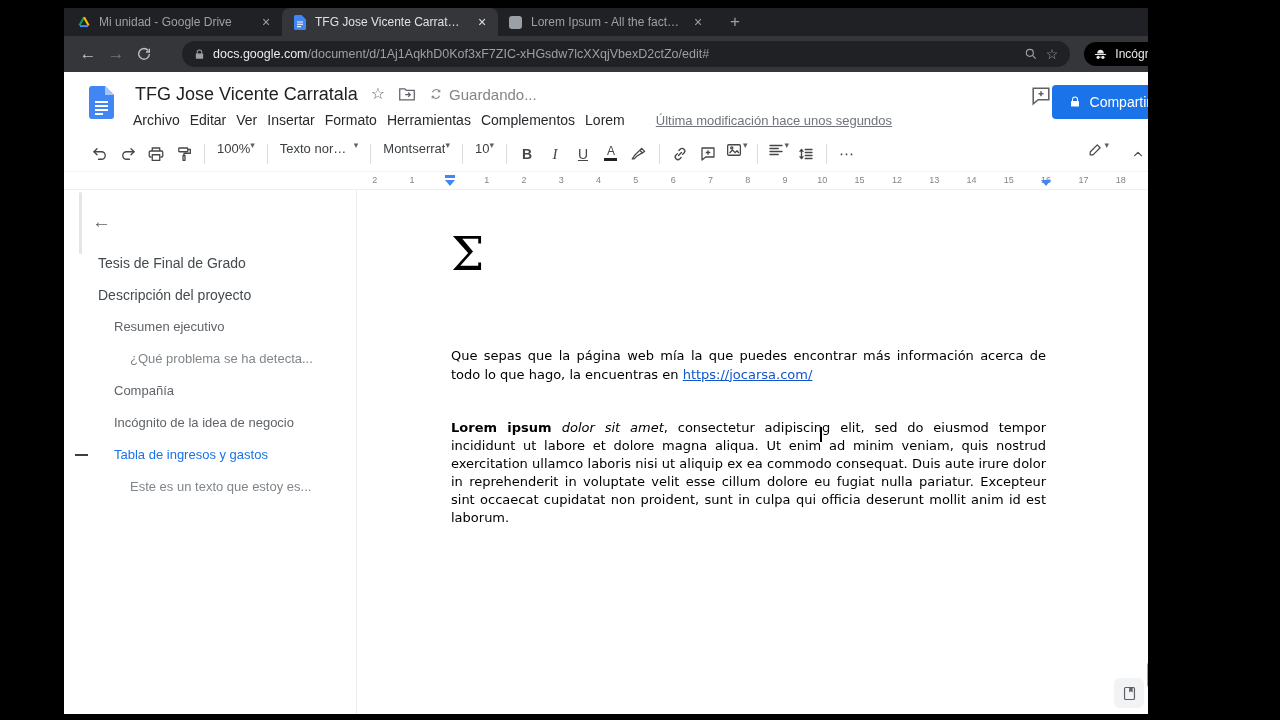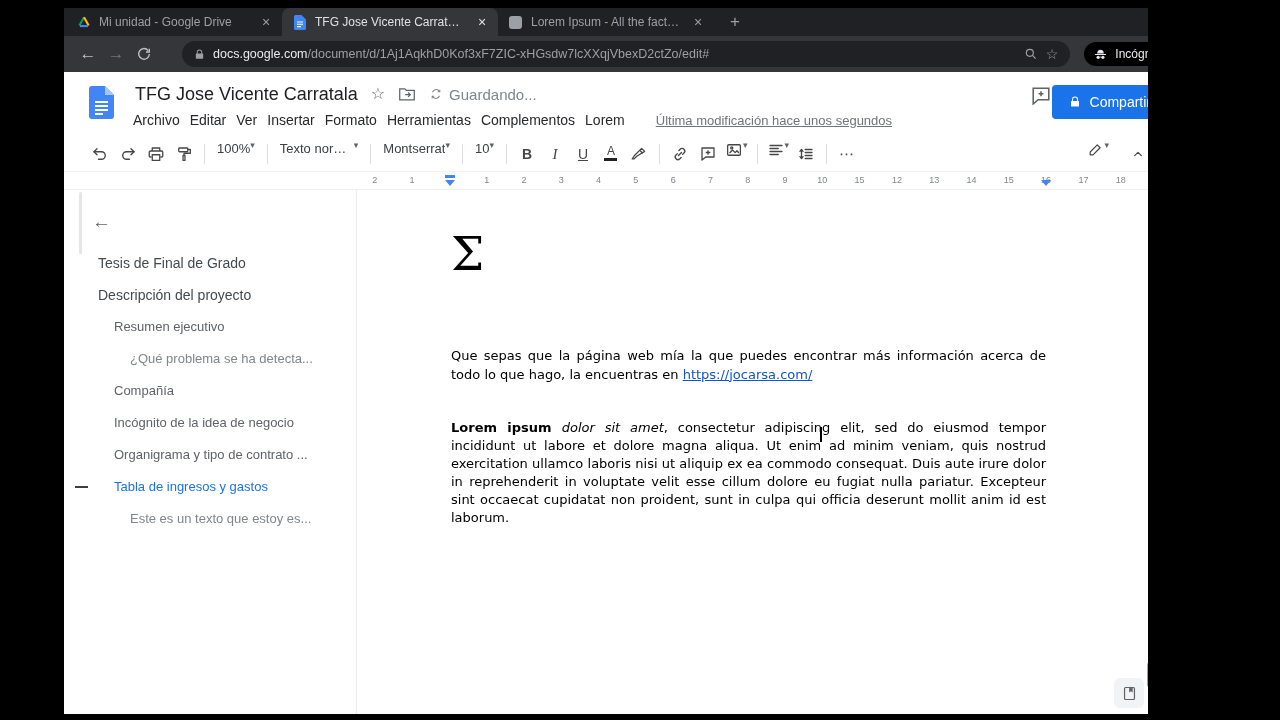--- a/index.html
+++ b/index.html
@@ -409,21 +409,20 @@
           <div class="outline">
             <div class="outline-back">←</div>
             <div class="outline-scroll"></div>
             <div class="outline-list">
               <div class="outline-item lvl0"><span>Tesis de Final de Grado</span></div>
               <div class="outline-item lvl0"><span>Descripción del proyecto</span></div>
               <div class="outline-item lvl1"><span>Resumen ejecutivo</span></div>
               <div class="outline-item lvl2"><span>¿Qué problema se ha detecta...</span></div>
               <div class="outline-item lvl1"><span>Compañía</span></div>
               <div class="outline-item lvl1"><span>Incógnito de la idea de negocio</span></div>
-              <div class="outline-item lvl1"><span>Organigrama y tipo de contrato ...</span></div>
               <div class="outline-item lvl1 active">
                 <span class="active-dash"></span>
                 <span>Tabla de ingresos y gastos</span>
               </div>
               <div class="outline-item lvl2"><span>Este es un texto que estoy es...</span></div>
             </div>
           </div>
 
           <div class="canvas">
             <div class="equation">Σ</div>

